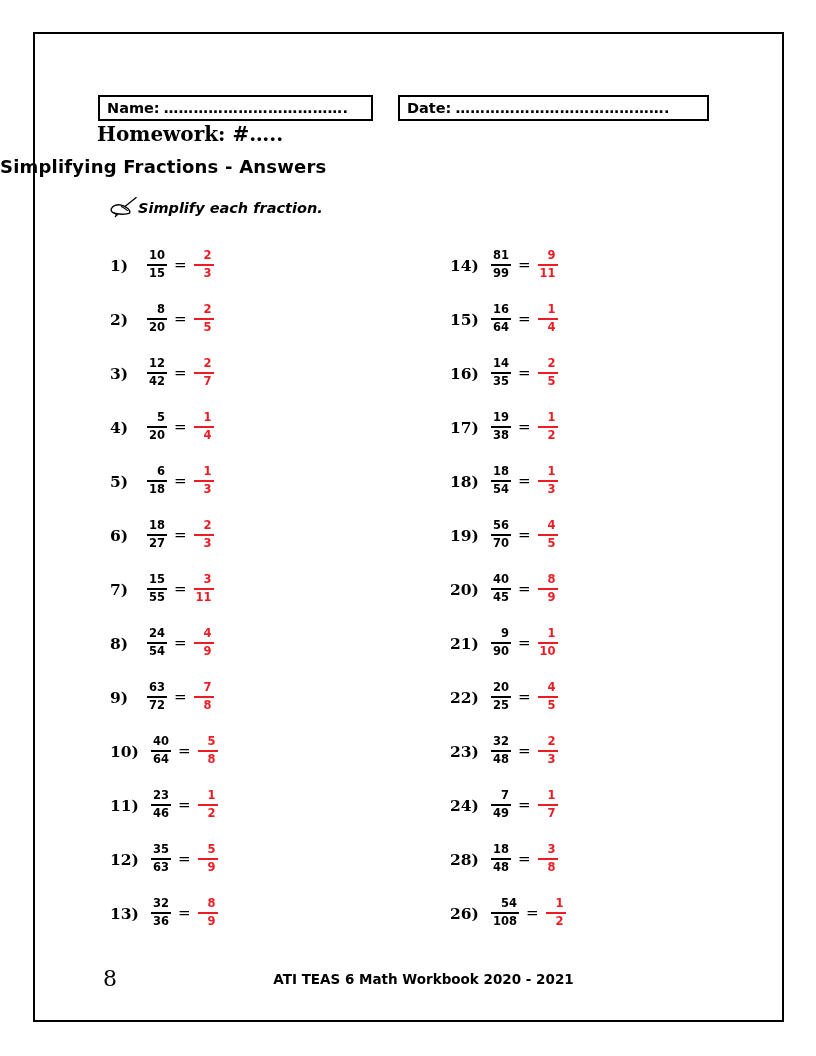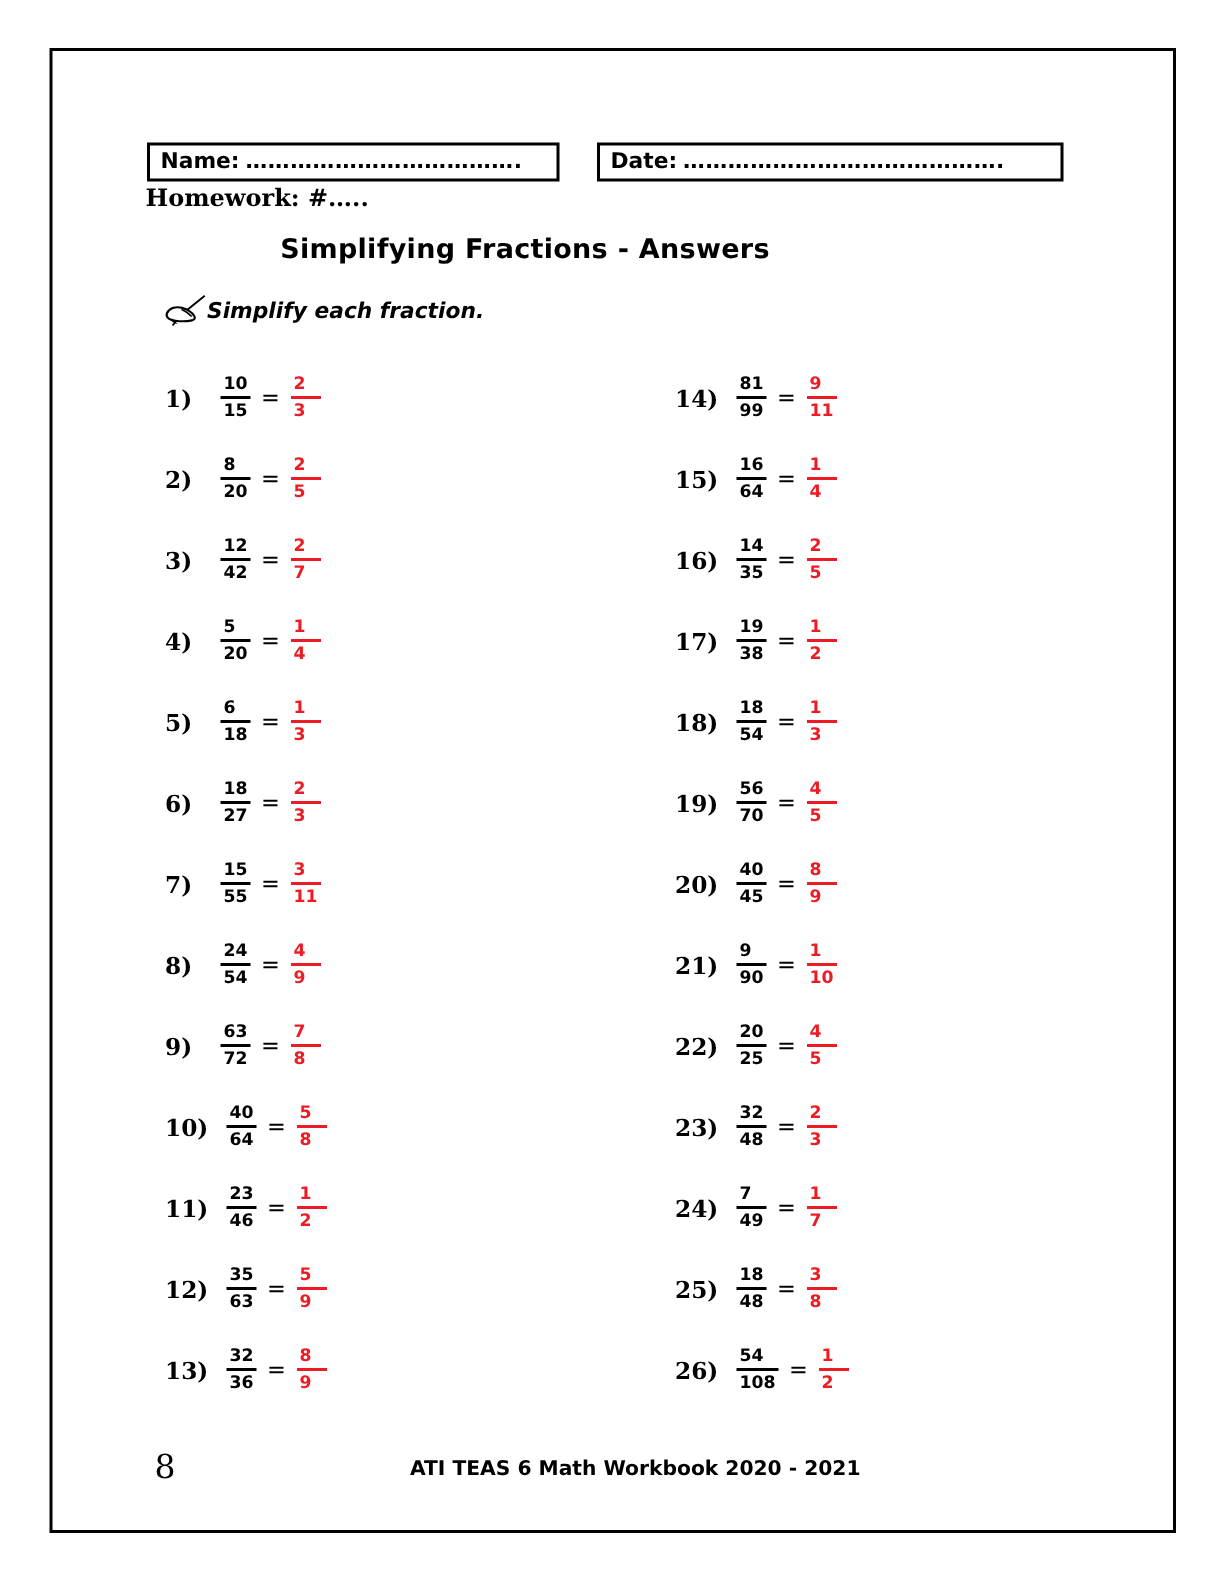--- a/index.html
+++ b/index.html
@@ -58,31 +58,30 @@
     letter-spacing: 0.4px;
     overflow: hidden;
   }
 
   .homework-line {
     position: absolute;
     left: 97px;
     top: 122px;
     font-family: "DejaVu Serif", serif;
     font-weight: bold;
-    font-size: 16px;
+    font-size: 20px;
     color: #000;
     white-space: nowrap;
   }
 
   .sheet-title {
     position: absolute;
     left: 0;
     top: 156px;
     width: 700px;
-    text-align: center;
     font-family: "DejaVu Sans", sans-serif;
     font-weight: bold;
     font-size: 18px;
     letter-spacing: 0.2px;
     color: #000;
   }
 
   
   .instruction-row {
     position: absolute;
@@ -136,21 +135,21 @@
     color: #000;
     min-width: 30px;
     text-align: left;
     margin-right: 7px;
   }
   .p-num.wide { min-width: 34px; }
 
   .frac {
     display: inline-flex;
     flex-direction: column;
-    align-items: flex-start;
+    align-items: flex-end;
     justify-content: center;
     line-height: 1;
     vertical-align: middle;
   }
   .frac .num,
   .frac .den {
     font-family: "DejaVu Sans", sans-serif;
     font-weight: bold;
     font-size: 11.5px;
     line-height: 1.18;
@@ -568,21 +567,21 @@
           <span class="den">49</span>
         </span>
         <span class="eq-sign">=</span>
         <span class="frac answer">
           <span class="num">1</span>
           <span class="bar"></span>
           <span class="den">7</span>
         </span>
       </div>
       <div class="problem">
-        <span class="p-num wide">25)</span>
+        <span class="p-num wide">28)</span>
         <span class="frac">
           <span class="num">18</span>
           <span class="bar"></span>
           <span class="den">48</span>
         </span>
         <span class="eq-sign">=</span>
         <span class="frac answer">
           <span class="num">3</span>
           <span class="bar"></span>
           <span class="den">8</span>

